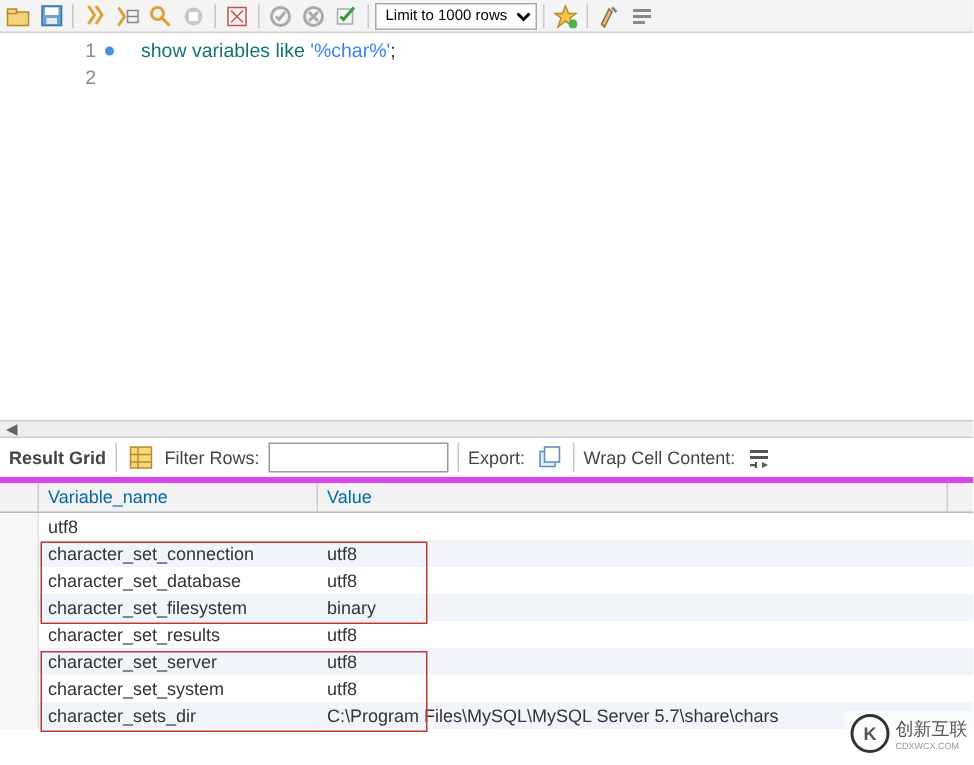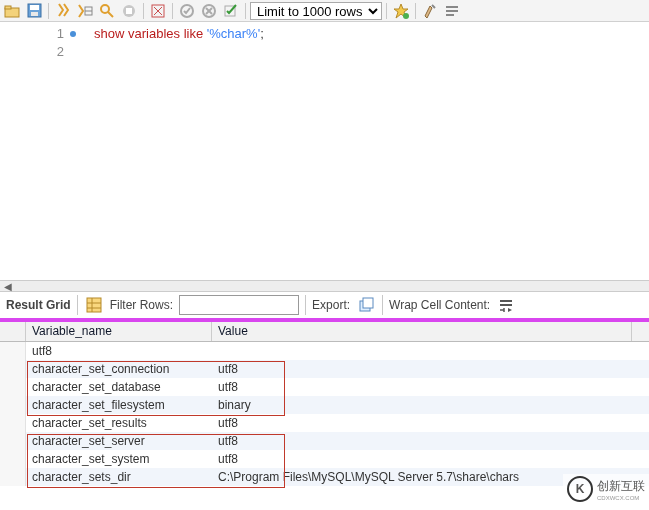--- a/index.html
+++ b/index.html
@@ -2,46 +2,46 @@
 <html><head>
 <meta charset="utf-8">
 <style>
 * { margin:0; padding:0; box-sizing:border-box; font-family:Tahoma,Arial,sans-serif; }
 body { width:649px; height:510px; background:#fff; overflow:hidden; position:relative; }
 
 
 .toolbar { height:22px; background:#f4f4f4; border-bottom:1px solid #d0d0d0; display:flex; align-items:center; padding:0 2px; gap:2px; }
 .tb-btn { width:20px; height:20px; display:flex; align-items:center; justify-content:center; cursor:pointer; }
 .tb-sep { width:1px; height:16px; background:#c8c8c8; margin:0 2px; }
-.tb-select { height:18px; font-size:13px; border:1px solid #aaa; background:#fff; padding:0 2px; }
+.tb-select { height:18px; font-size:10px; border:1px solid #aaa; background:#fff; padding:0 2px; }
 
 
 .editor-wrap { display:flex; height:258px; background:#fff; }
 .gutter { width:70px; background:#fff; color:#8a8a8a; font:13px/18px Consolas,monospace; text-align:right; padding:3px 6px 0 0; }
 .gutter .ln { height:18px; position:relative; }
 .gutter .dot { position:absolute; right:-12px; top:6px; width:6px; height:6px; background:#4a90d9; border-radius:50%; }
 .code { flex:1; font:13px/18px Consolas,monospace; padding:3px 0 0 24px; white-space:pre; }
-.kw { color:#b91c1c; } .str { color:#3b82f6; } .plain{ color:#333; }
+.kw { color:#0f766e; } .str { color:#3b82f6; } .plain{ color:#333; }
 
 
 .splitter { height:12px; background:#eee; border-top:1px solid #ccc; border-bottom:1px solid #ccc; display:flex; align-items:center; }
 .splitter .arrow { font-size:10px; color:#666; margin-left:4px; }
 
 
 .resbar { height:30px; display:flex; align-items:center; padding:2px 6px; gap:6px; border-bottom:4px solid #d946ef; font-size:12px; color:#444; }
 .resbar .lbl { font-weight:bold; }
 .sep-v { width:1px; height:20px; background:#c8c8c8; }
 .resbar input { height:20px; width:120px; border:1px solid #999; }
 .icon-slot { width:20px; height:20px; display:flex; align-items:center; justify-content:center; }
 
 
 .grid { font-size:12px; }
 .ghdr { display:flex; background:#f2f2f2; border-bottom:1px solid #bbb; height:20px; }
 .ghdr .rowhdr { width:26px; border-right:1px solid #ccc; }
-.ghdr .col { padding:2px 6px; border-right:1px solid #ccc; color:#0f172a; }
+.ghdr .col { padding:2px 6px; border-right:1px solid #ccc; color:#0369a1; }
 .col-name{ width:186px; } .col-val{ width:420px; }
 .grow { display:flex; height:18px; align-items:center; }
 .grow.alt { background:#f1f5fb; }
 .grow .rowhdr { width:26px; height:100%; border-right:1px solid #e2e2e2; background:#f7f7f7; }
 .grow .cell { padding:1px 6px; color:#333; }
 .cell-name{ width:186px; } .cell-val{ width:420px; }
 
 
 .redbox { position:absolute; border:1px solid #c0392b; pointer-events:none; }
 

